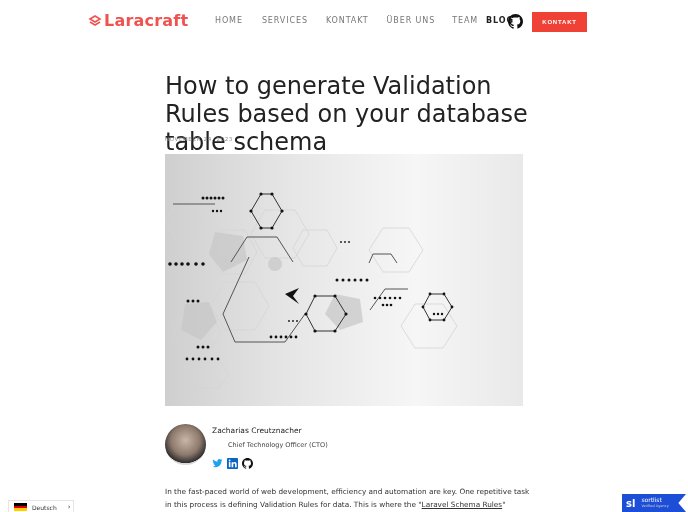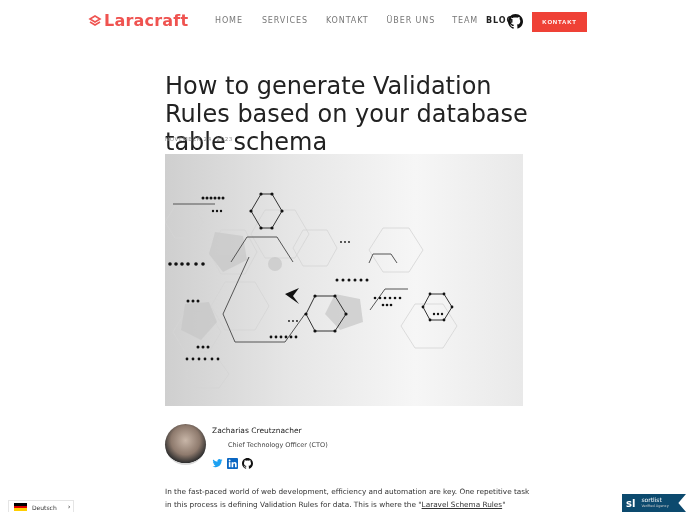--- a/index.html
+++ b/index.html
@@ -29,21 +29,21 @@
   .socials { display: flex; gap: 4px; margin-top: 5px; }
   .socials span { width: 11px; height: 11px; display: inline-block; cursor: pointer; }
 
   .body-text { position: absolute; left: 165px; top: 485px; width: 368px; font-size: 7.3px; line-height: 13px; color: #333; }
   .body-text a { color: #333; text-decoration: underline; }
 
   .lang { position: absolute; left: 8px; top: 500px; width: 66px; height: 14px; background: #fff; border: 1px solid #e5e5e5; display: flex; align-items: center; padding-left: 5px; gap: 5px; font-size: 6px; color: #333; cursor: pointer; }
   .flag { width: 13px; height: 8px; background: linear-gradient(#000 0 33%, #dd0000 33% 66%, #ffce00 66%); }
   .lang .chev { margin-left: 6px; font-size: 7px; }
 
-  .sortlist { position: absolute; left: 622px; top: 494px; width: 64px; height: 18px; background: #0c4a6e; color: #fff; display: flex; align-items: center; padding-left: 4px; cursor: pointer;
+  .sortlist { position: absolute; left: 622px; top: 494px; width: 64px; height: 18px; background: #1d4ed8; color: #fff; display: flex; align-items: center; padding-left: 4px; cursor: pointer;
     clip-path: polygon(0 0, 100% 0, 88% 50%, 100% 100%, 0 100%); }
   .sl-mark { font-size: 10px; font-weight: bold; margin-right: 6px; }
   .sl-text { display: flex; flex-direction: column; line-height: 6px; }
   .sl-title { font-size: 6px; }
   .sl-sub { font-size: 3.5px; color: #ccc; }
 </style>
 </head>
 <body>
 
 <div class="header">

